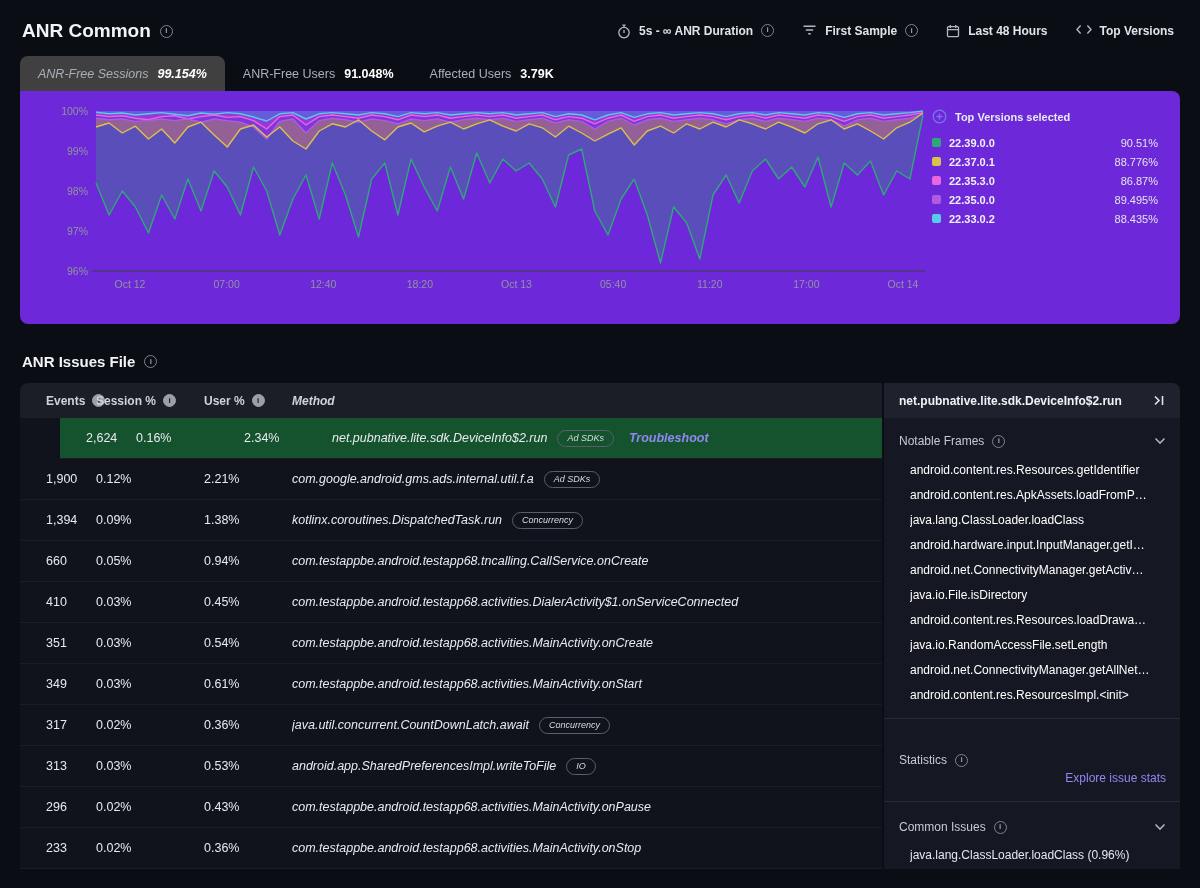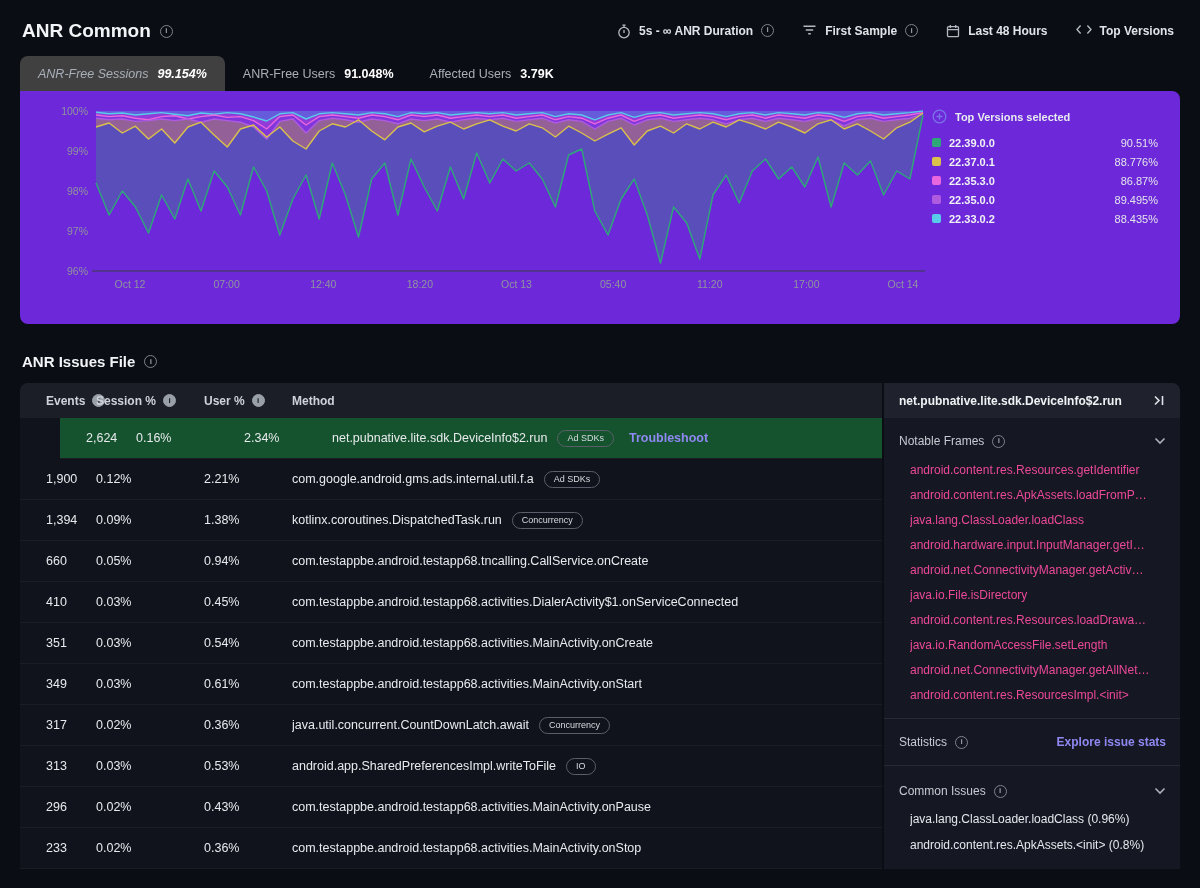--- a/index.html
+++ b/index.html
@@ -40,35 +40,35 @@
   .issues-title { margin:29px 0 0 22px; font-size:15px; font-weight:700; display:flex; gap:9px; align-items:center; color:#f2f4f7; }
   .issues-card { margin:13px 20px 0 20px; height:486px; display:flex; border-radius:8px 8px 0 0; overflow:hidden; }
   .table-wrap { width:862px; background:#10131b; }
   .thead { height:35px; background:#1b1e27; display:flex; align-items:center; font-size:12px; color:#ced2d9; font-weight:600; }
   .thead .cell { display:flex; align-items:center; gap:7px; }
   .row { height:41px; display:flex; align-items:center; font-size:12.5px; border-bottom:1px solid #1a1d26; cursor:pointer; }
   .row.selected { background:#14532d;margin-left:40px; }
   .c-events { width:76px; padding-left:26px; flex:none; }
   .c-session { width:108px; flex:none; }
   .c-user { width:88px; flex:none; }
-  .c-method { flex:1; display:flex; align-items:center; gap:10px; padding-right:10px; white-space:nowrap; overflow:hidden; }
+  .c-method { flex:1; display:flex; align-items:center; gap:10px; padding-right:10px; white-space:nowrap; overflow:hidden;font-style:italic; }
   .badge { border:1px solid #5a5f69; border-radius:999px; padding:2.5px 9px; font-size:9px; color:#d7dbe1; flex:none; }
   .ts-link { color:#8f88f2; font-weight:600; margin-left:5px; font-size:12.5px; }
   
   .side-panel { flex:1; background:#151822; border-left:2px solid #0a0d13; display:flex; flex-direction:column; font-size:12px; }
   .panel-strip { height:35px; background:#1f222c; display:flex; align-items:center; justify-content:space-between; padding:0 14px 0 15px; font-weight:600; color:#f0f2f5; flex:none; }
   .panel-strip .m { white-space:nowrap; overflow:hidden; }
   .panel-head { display:flex; align-items:center; gap:8px; padding:16px 14px 6px 15px; color:#c6cad2; font-size:12px; }
   .panel-head .chev { margin-left:auto; }
   .frames { padding:4px 8px 8px 26px; }
-  .frame { line-height:25px; color:#ec4899; white-space:nowrap; overflow:hidden; cursor:pointer; }
+  .frame { line-height:25px; color:#ffffff; white-space:nowrap; overflow:hidden; cursor:pointer; }
   .divider { border-top:1px solid #262a34; margin:2px 0; }
   .stats-row { display:flex; justify-content:space-between; align-items:center; padding:14px 14px 14px 15px; }
   .stats-label { display:flex; align-items:center; gap:8px; color:#c6cad2; }
-  .stats-link { color:#8f88f2; font-weight:700; font-size:12px; cursor:pointer; }
+  .stats-link { color:#8f88f2; font-weight:400; font-size:12px; cursor:pointer;margin-top:36px; }
   .common-list { padding:2px 8px 4px 26px; }
   .common-item { line-height:26px; color:#e4e7ec; white-space:nowrap; overflow:hidden; cursor:pointer; }
   text { font-family:"Liberation Sans","DejaVu Sans",sans-serif; }
 </style>
 </head>
 <body>
 
 <header class="page-header">
   <div class="title-row">
     <h1 class="page-title">ANR Common</h1>

